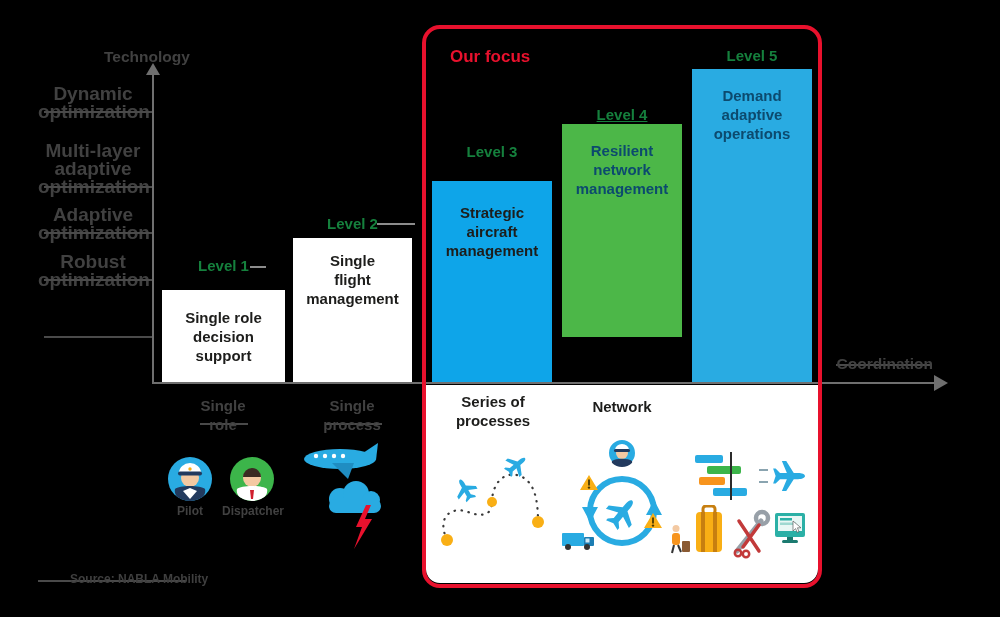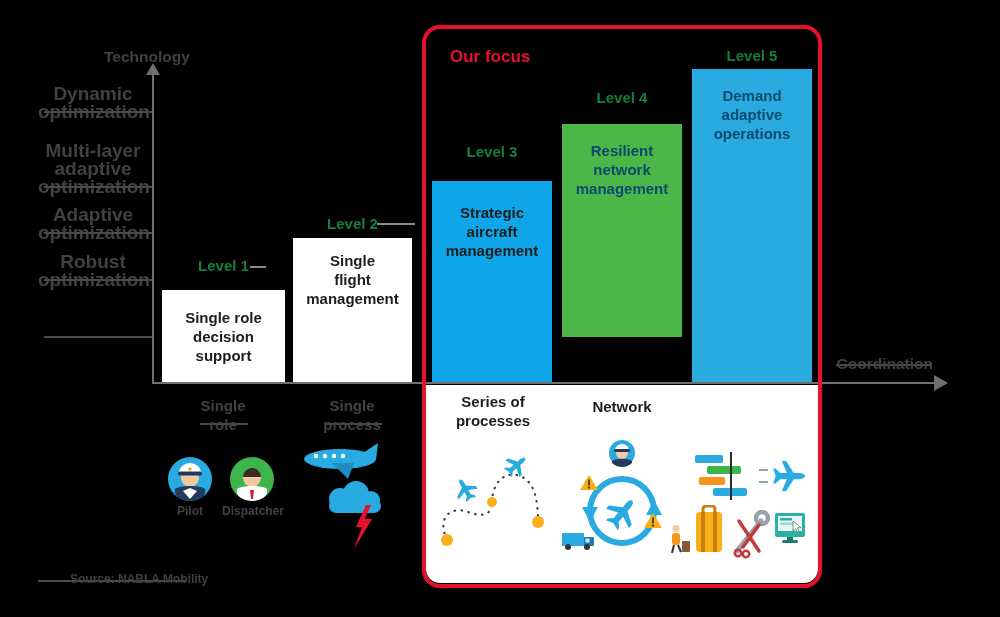--- a/index.html
+++ b/index.html
@@ -96,21 +96,21 @@
   </div>
   <div class="bar" style="left:692px;top:69px;width:120px;height:314px;background:#29ABE2;padding-top:17px;">
     <div class="bar-title whiteTxt">Demand
 adaptive
 operations</div>
   </div>
 
   <div class="level-label" style="left:162px;top:257px;width:123px;">Level 1</div>
   <div class="level-label" style="left:293px;top:215px;width:119px;">Level 2</div>
   <div class="level-label" style="left:432px;top:143px;width:120px;">Level 3</div>
-  <div class="level-label" style="left:562px;top:89px;width:120px;">Level 4</div>
+  <div class="level-label" style="left:562px;top:106px;width:120px;text-decoration:underline;">Level 4</div>
   <div class="level-label" style="left:692px;top:47px;width:120px;">Level 5</div>
 
   <div class="cat gray" style="left:163px;top:396px;width:120px;">Single
 role</div>
   <div class="cat gray" style="left:292px;top:396px;width:120px;">Single
 process</div>
   <div class="cat darkTxt" style="left:433px;top:392px;width:120px;">Series of
 processes</div>
   <div class="cat darkTxt" style="left:562px;top:397px;width:120px;">Network</div>
 

